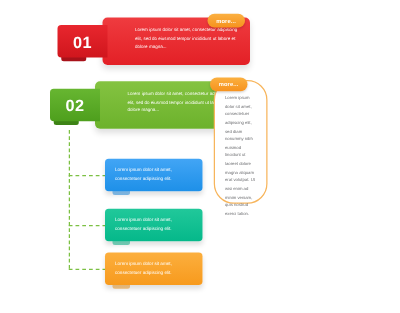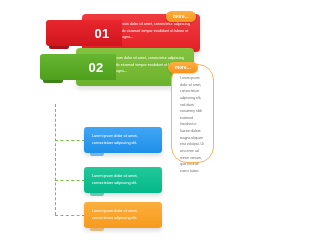--- a/index.html
+++ b/index.html
@@ -45,21 +45,20 @@
     height: 26px;
     border-radius: 3px 0 0 3px;
     display: flex;
     align-items: center;
     justify-content: center;
     color: #ffffff;
     font-size: 13px;
     font-weight: bold;
     letter-spacing: 0.3px;
     z-index: 3;
-    padding-left: 36px;
   }
   .num-fold {
     position: absolute;
     left: 3px;
     top: 29px;
     width: 20px;
     height: 6px;
     border-radius: 0 0 2px 2px;
     z-index: 1;
   }
@@ -169,21 +168,21 @@
 
   <div class="row r01" style="left:46px; top:14px; width:160px; height:40px;">
     <div class="num-fold"></div>
     <div class="num-tab">01</div>
     <div class="panel">
       <div class="panel-text">Lorem ipsum dolor sit amet, consectetur adipiscing elit, sed do eiusmod tempor incididunt ut labore et dolore magna...</div>
     </div>
   </div>
   <div class="more-badge" style="left:166px; top:11px;">more...</div>
 
-  <div class="row r02" style="left:40px; top:48px; width:160px; height:40px;">
+  <div class="row r02" style="left:40px; top:65px; width:160px; height:40px;">
     <div class="num-fold"></div>
     <div class="num-tab">02</div>
     <div class="panel">
       <div class="panel-text">Lorem ipsum dolor sit amet, consectetur adipiscing elit, sed do eiusmod tempor incididunt ut labore et dolore magna...</div>
     </div>
   </div>
 
   <div class="expand-card" style="left:171px; top:64px; width:41px; height:97px;">
     <div class="expand-text">Lorem ipsum dolor sit amet, consectetuer adipiscing elit, sed diam nonummy nibh euismod tincidunt ut laoreet dolore magna aliquam erat volutpat. Ut wisi enim ad minim veniam, quis nostrud exerci tation.</div>
   </div>

